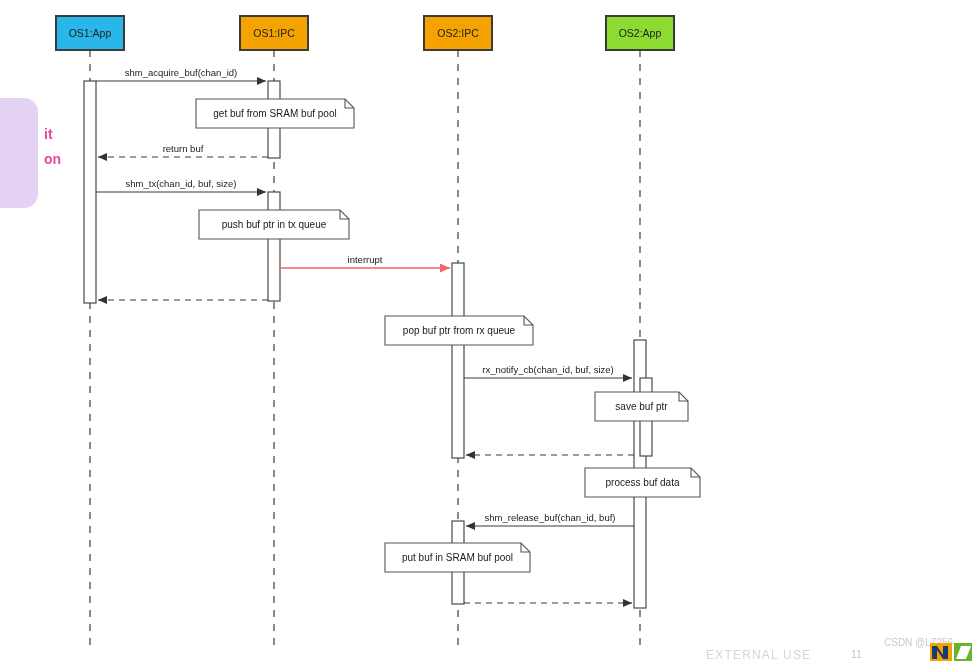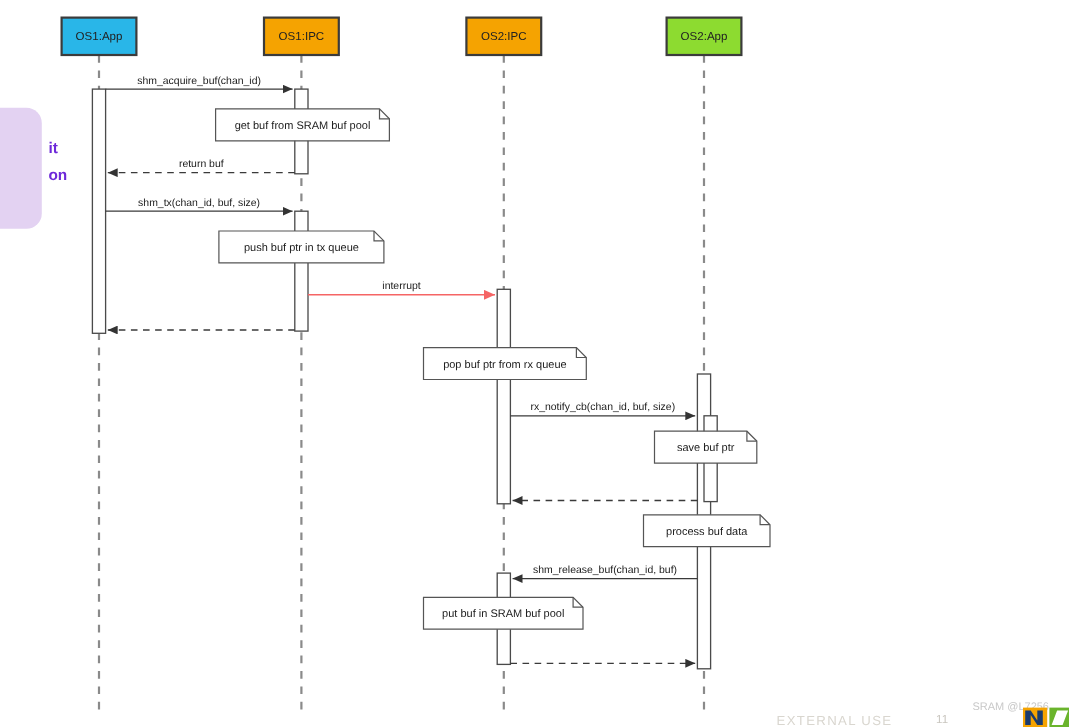--- a/index.html
+++ b/index.html
@@ -53,21 +53,21 @@
     background: #e3d2f2;
     border-radius: 14px;
   }
   .sidebox-text {
     position: absolute;
     left: 44px;
     top: 122px;
     width: 40px;
     font-size: 14px;
     font-weight: bold;
-    color: #6d28d9;
+    color: #ec4899;
     line-height: 25px;
     font-family: "Liberation Sans", sans-serif;
   }
   .footer-text {
     position: absolute;
     left: 706px;
     top: 648px;
     font-size: 12px;
     color: #d9d6cf;
     letter-spacing: 1.2px;
@@ -181,21 +181,21 @@
         <text x="274" y="34" class="lifeline-label">OS1:IPC</text>
         <rect x="424" y="16" width="68" height="34" fill="#f5a301" stroke="#3b3b3b" stroke-width="2"></rect>
         <text x="458" y="34" class="lifeline-label">OS2:IPC</text>
         <rect x="606" y="16" width="68" height="34" fill="#8ddb30" stroke="#3b3b3b" stroke-width="2"></rect>
         <text x="640" y="34" class="lifeline-label">OS2:App</text>
       </g>
   </svg>
 
   <div class="footer-text">EXTERNAL USE</div>
   <div class="footer-page">11</div>
-  <div class="watermark">SRAM @L7256</div>
+  <div class="watermark">CSDN @L7256</div>
   <div class="nxp-logo">
     <svg width="42" height="18" viewBox="0 0 42 18">
       <rect x="0" y="0" width="22" height="18" fill="#f5a301"></rect>
       <path d="M2,16 L2,3 L7,3 L13,12 L13,3 L18,3 L18,16 L13,16 L7,7 L7,16 Z" fill="#1a3b6e"></path>
       <rect x="24" y="0" width="18" height="18" fill="#6ab42c"></rect>
       <path d="M26,16 L31,3 L36,3 L31,16 Z M31,16 L36,3 L41,3 L36,16 Z" fill="#ffffff"></path>
     </svg>
   </div>
 
 </div>

